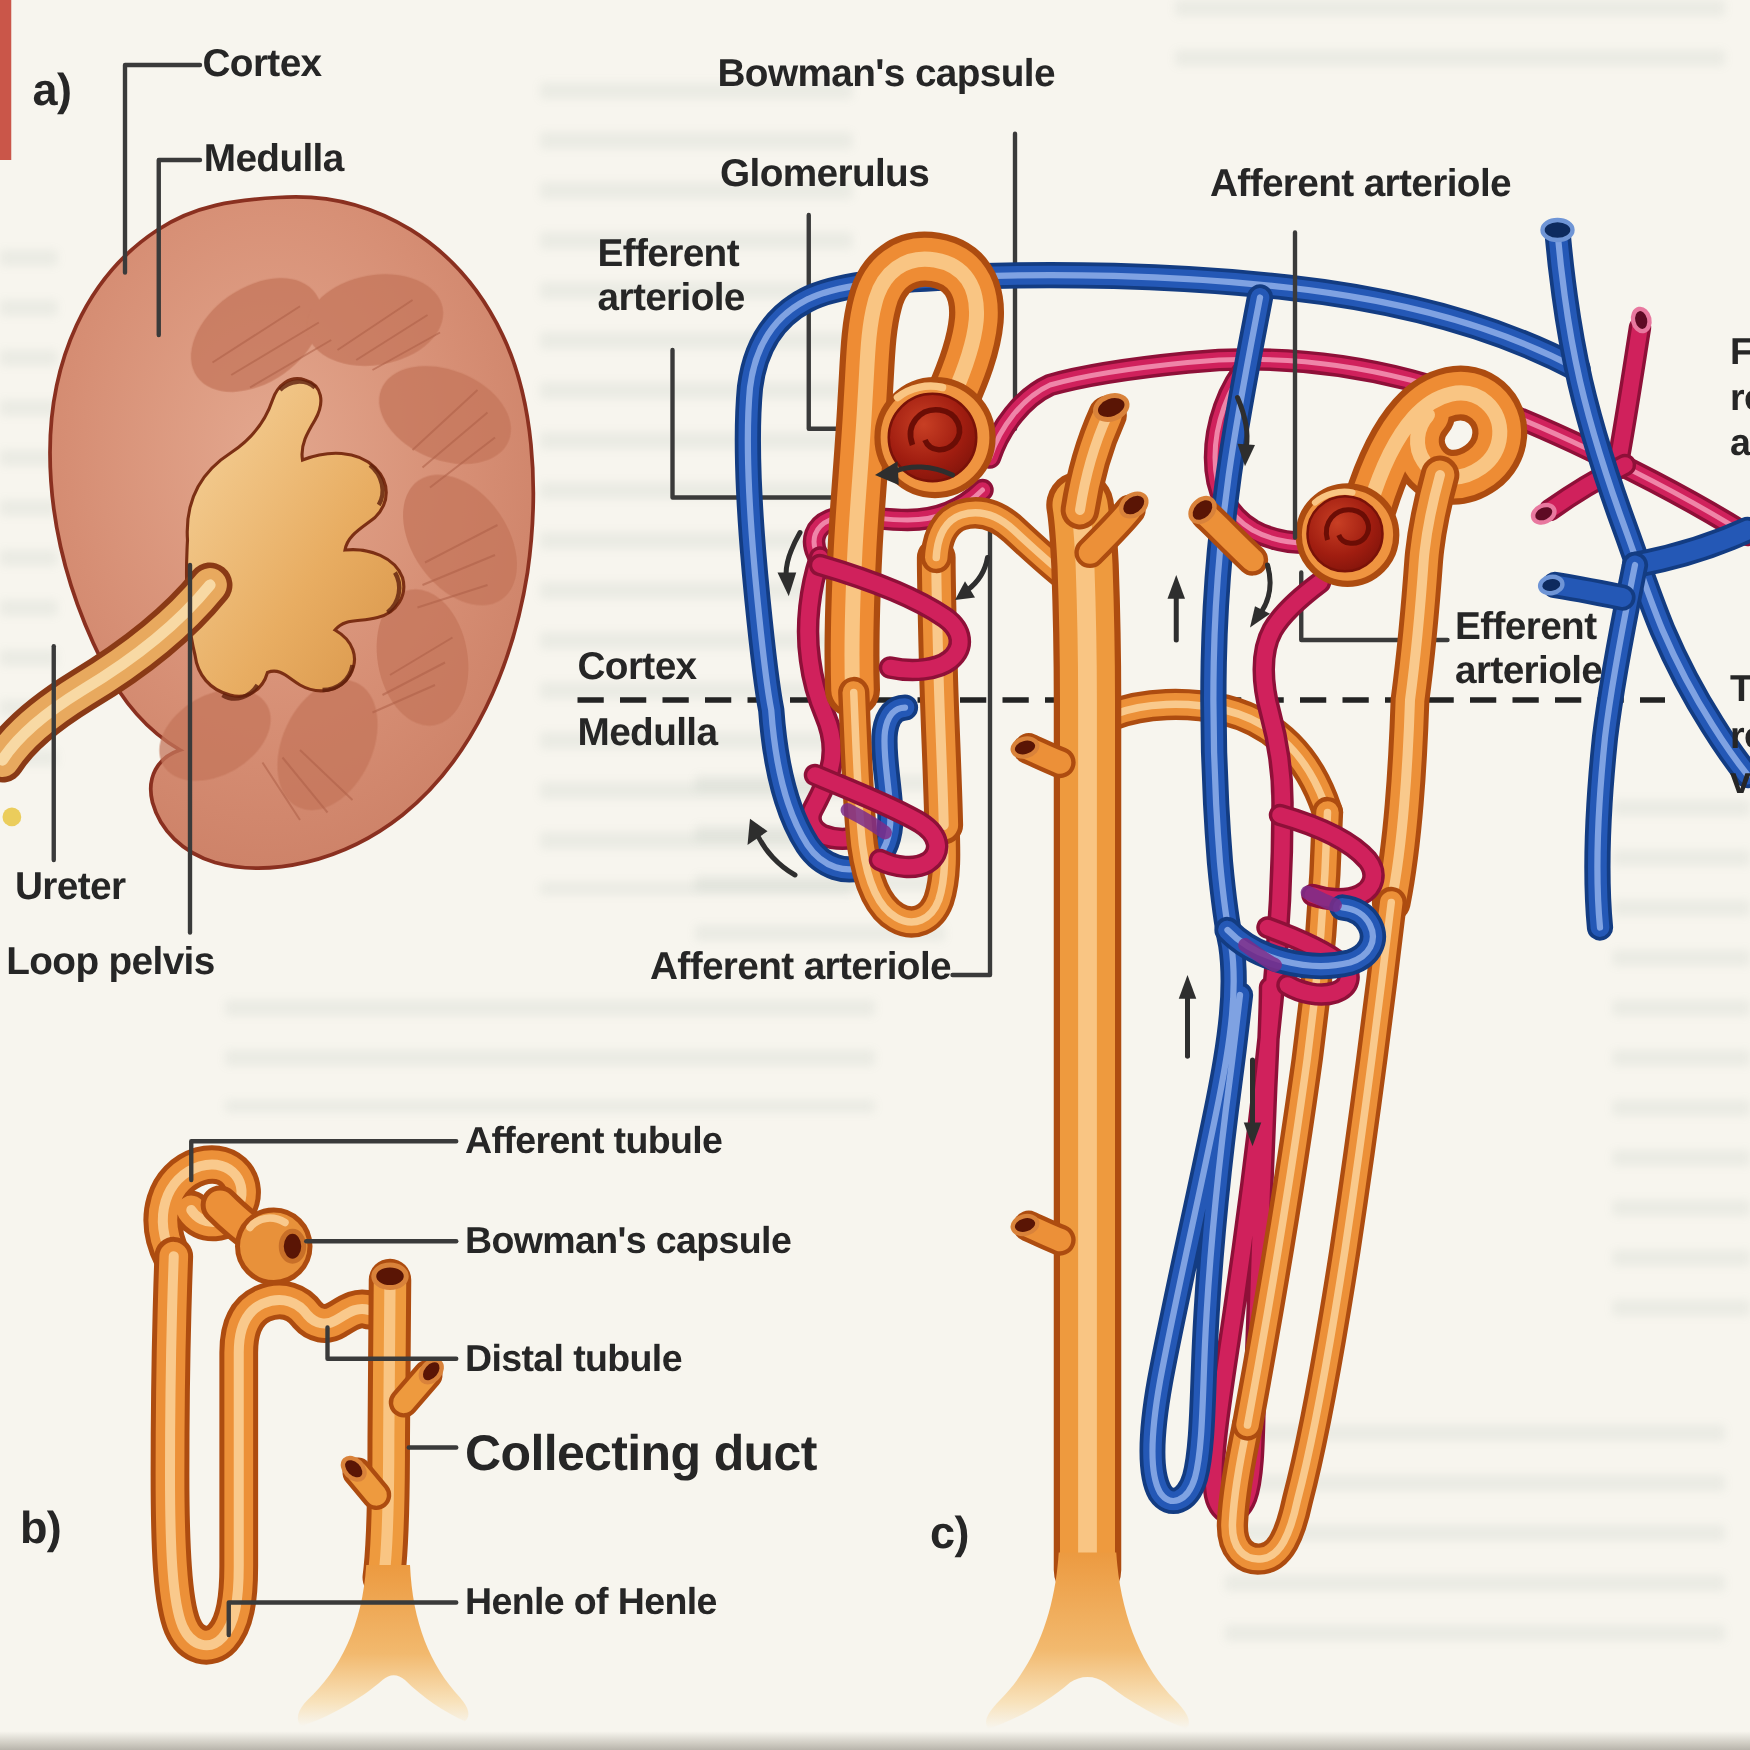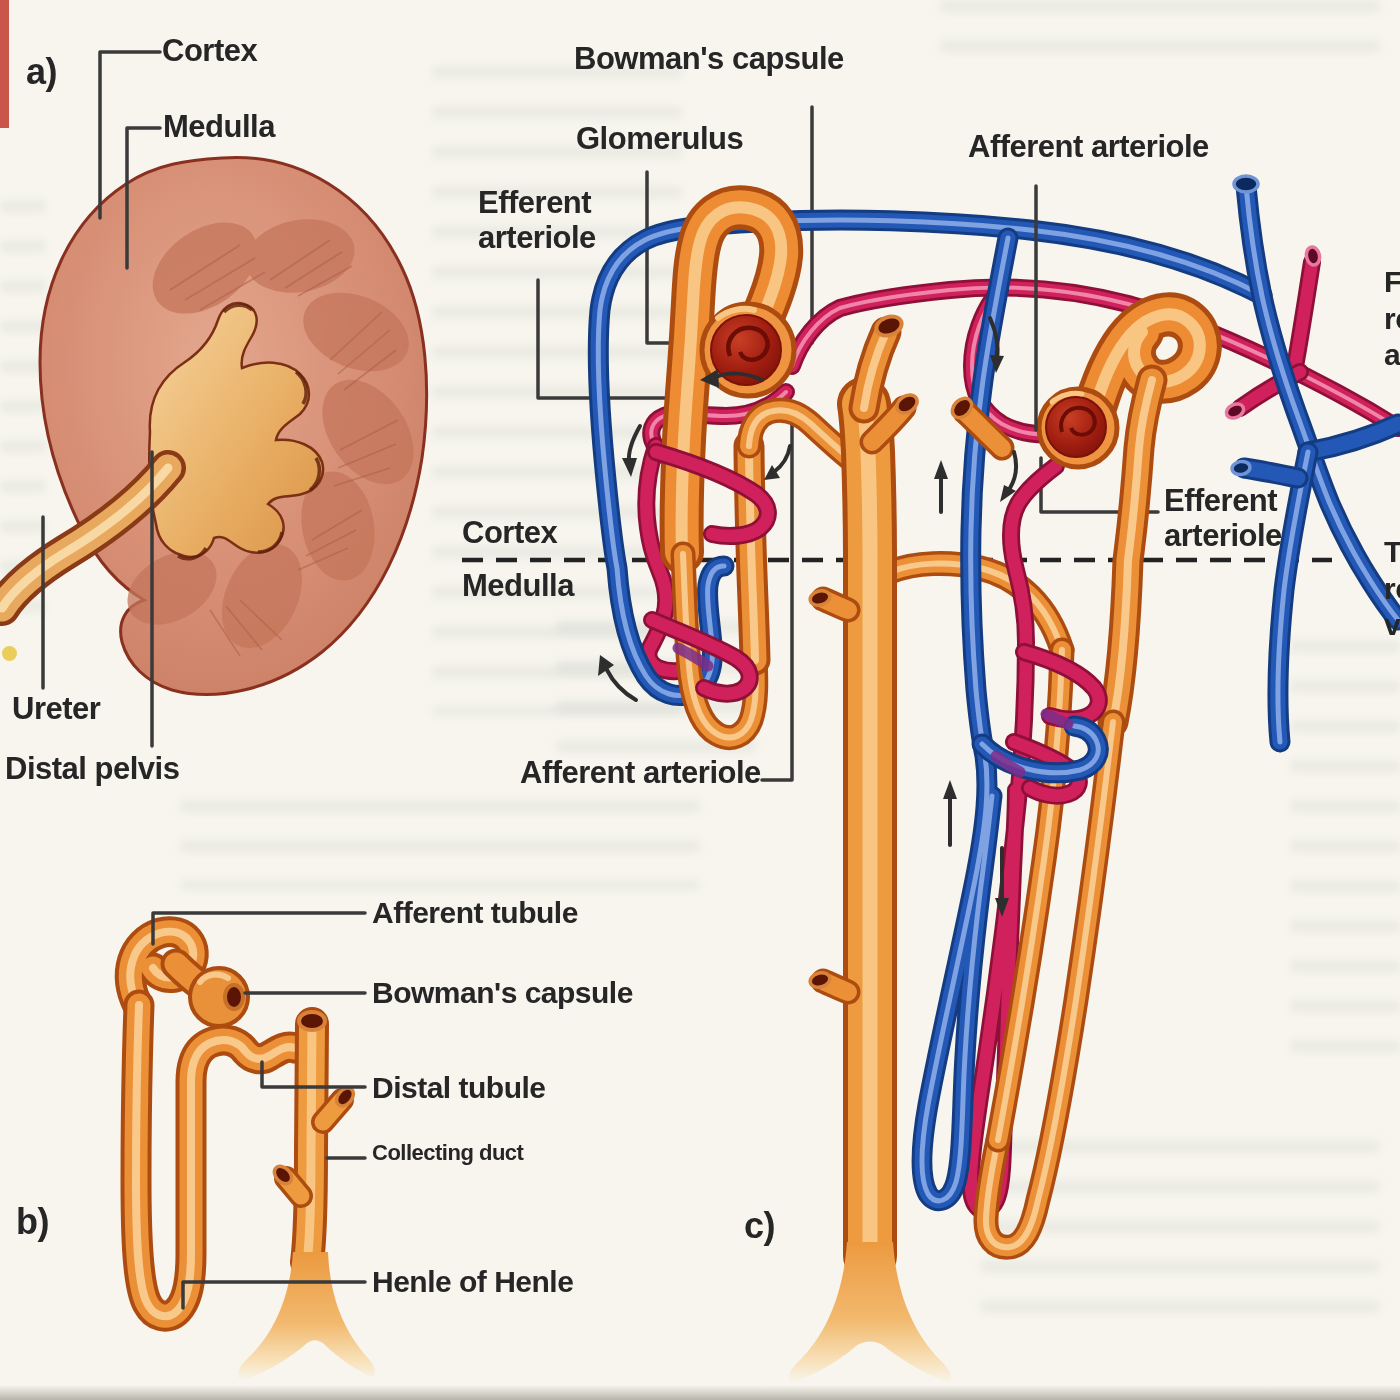--- a/index.html
+++ b/index.html
@@ -385,27 +385,27 @@
         <path class="arr" d="M 941,512 L 941,475"></path>
           <polygon class="arrh" points="934,479 941,460 948,479"></polygon>
       </g>
     </g>
   </svg>
 
   <div class="lbl marker" style="left:26px;top:52px;">a)</div>
   <div class="lbl" style="left:162px;top:34px;font-size:31px;">Cortex</div>
   <div class="lbl" style="left:163px;top:110px;font-size:31px;">Medulla</div>
   <div class="lbl" style="left:12px;top:692px;font-size:31px;text-align:right;">Ureter</div>
-  <div class="lbl" style="left:5px;top:752px;font-size:31px;">Distal pelvis</div>
+  <div class="lbl" style="left:5px;top:752px;font-size:31px;">Loop pelvis</div>
 
   <div class="lbl marker" style="left:16px;top:1202px;">b)</div>
   <div class="lbl" style="left:372px;top:896px;font-size:30px;">Afferent tubule</div>
   <div class="lbl" style="left:372px;top:976px;font-size:30px;">Bowman's capsule</div>
   <div class="lbl" style="left:372px;top:1032px;font-size:30px;margin-top:39px;">Distal tubule</div>
-  <div class="lbl" style="left:372px;top:1141px;font-size:22px;">Collecting duct</div>
+  <div class="lbl" style="left:372px;top:1141px;font-size:40px;">Collecting duct</div>
   <div class="lbl" style="left:372px;top:1265px;font-size:30px;">Henle of Henle</div>
 
   <div class="lbl" style="left:574px;top:42px;font-size:31px;">Bowman's capsule</div>
   <div class="lbl" style="left:576px;top:122px;font-size:31px;">Glomerulus</div>
   <div class="lbl wrap" style="left:478px;top:186px;font-size:31px;width:160px;">Efferent arteriole</div>
   <div class="lbl" style="left:968px;top:130px;font-size:31px;">Afferent arteriole</div>
   <div class="lbl" style="left:462px;top:516px;font-size:31px;">Cortex</div>
   <div class="lbl" style="left:462px;top:569px;font-size:31px;">Medulla</div>
   <div class="lbl" style="left:520px;top:756px;font-size:31px;">Afferent arteriole</div>
   <div class="lbl wrap" style="left:1164px;top:484px;font-size:31px;width:160px;">Efferent arteriole</div>

